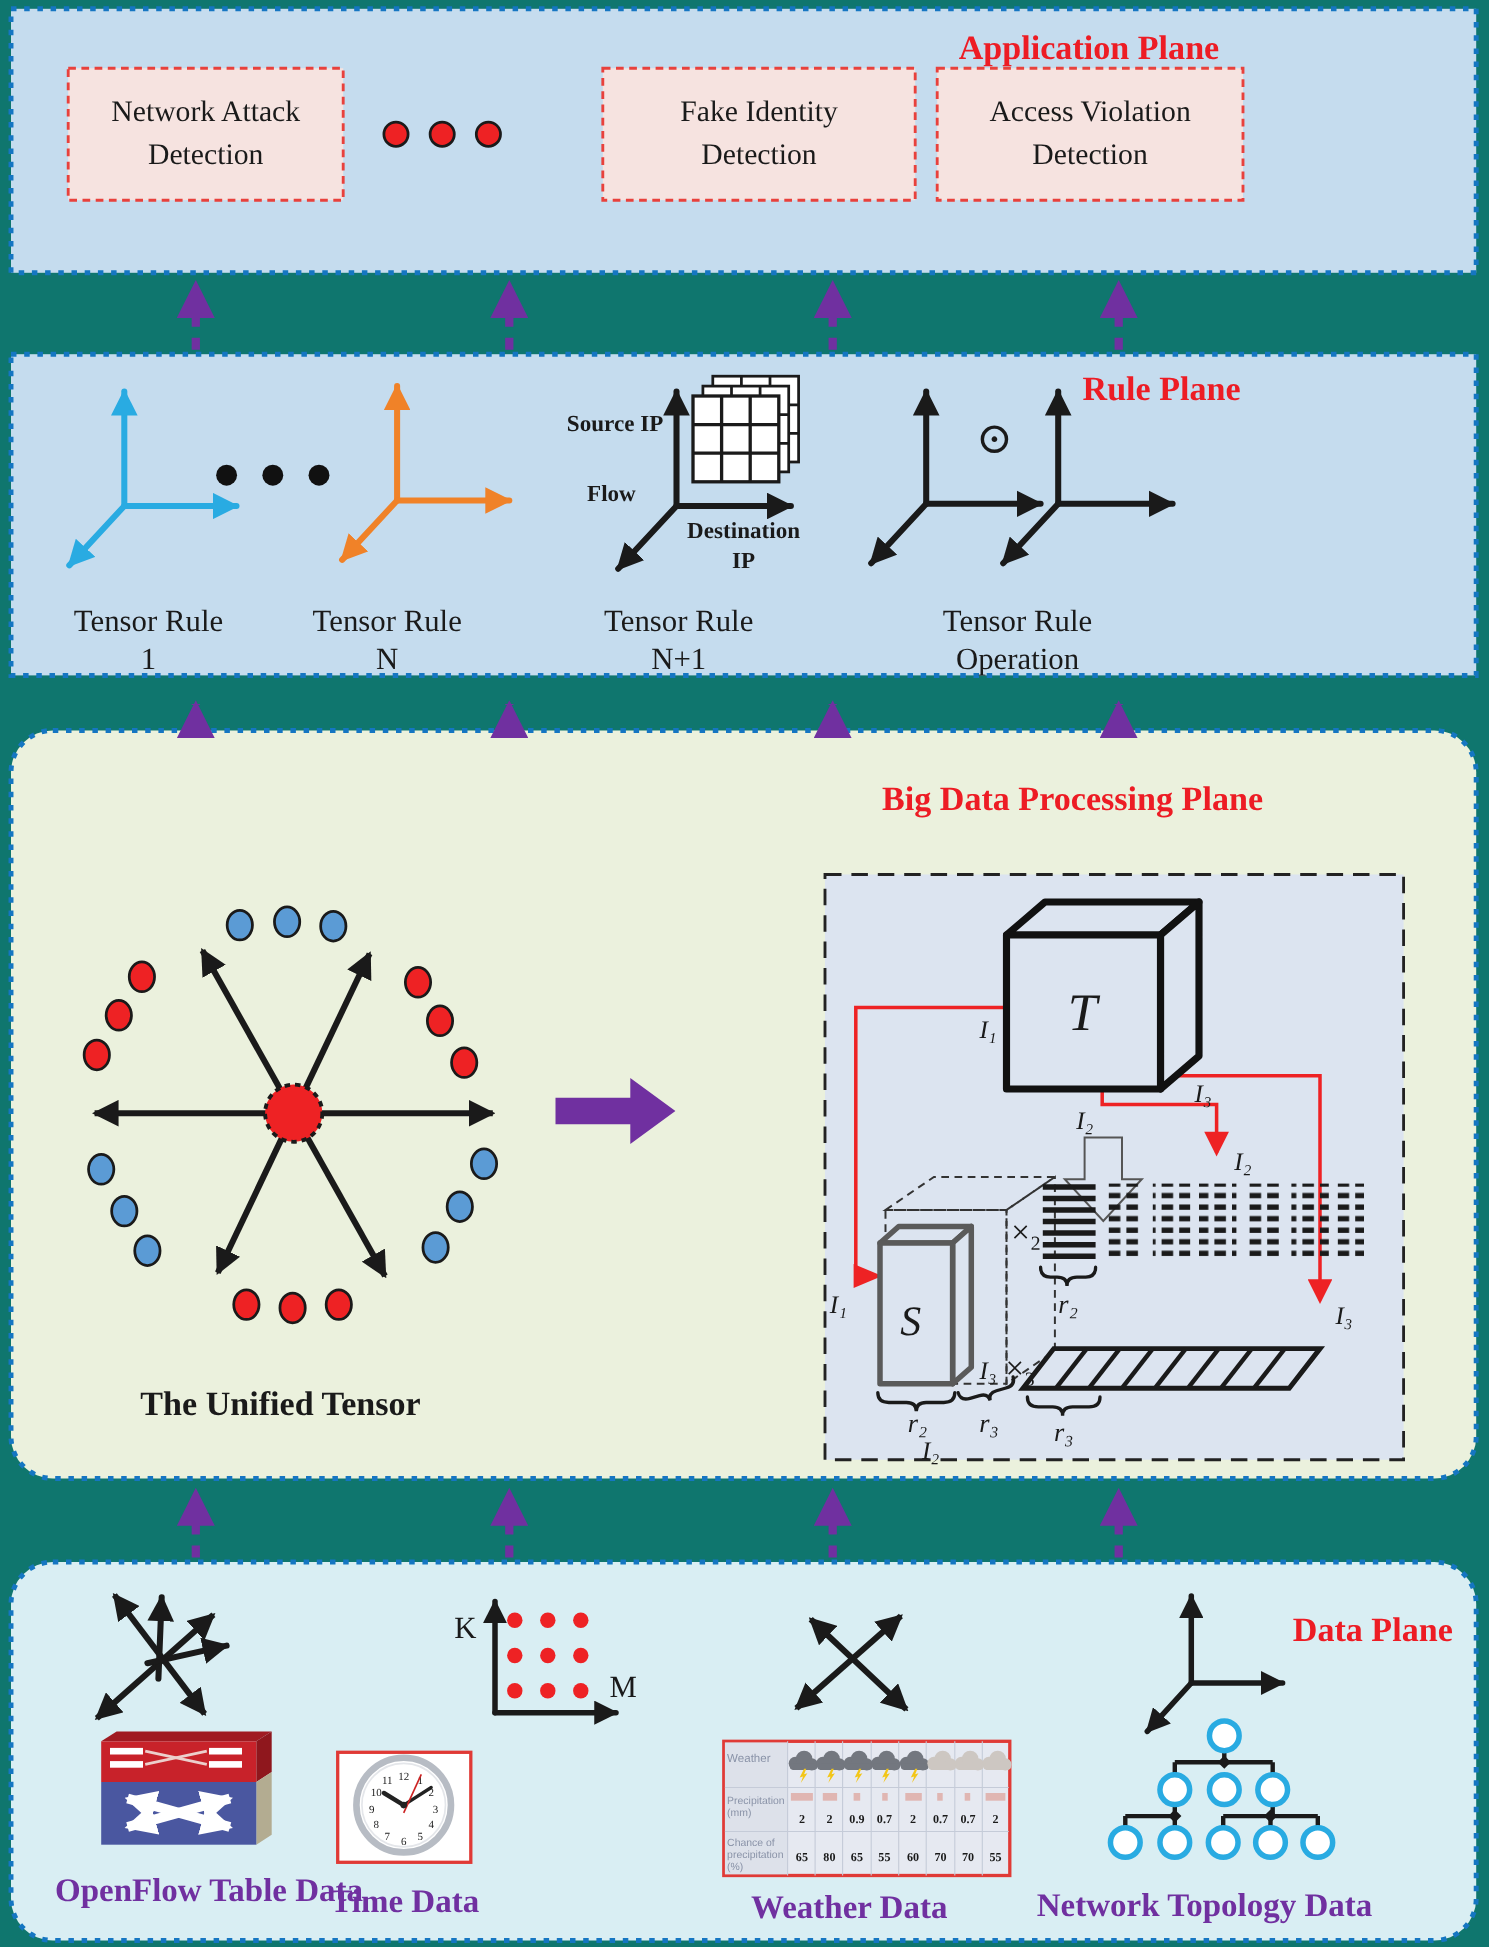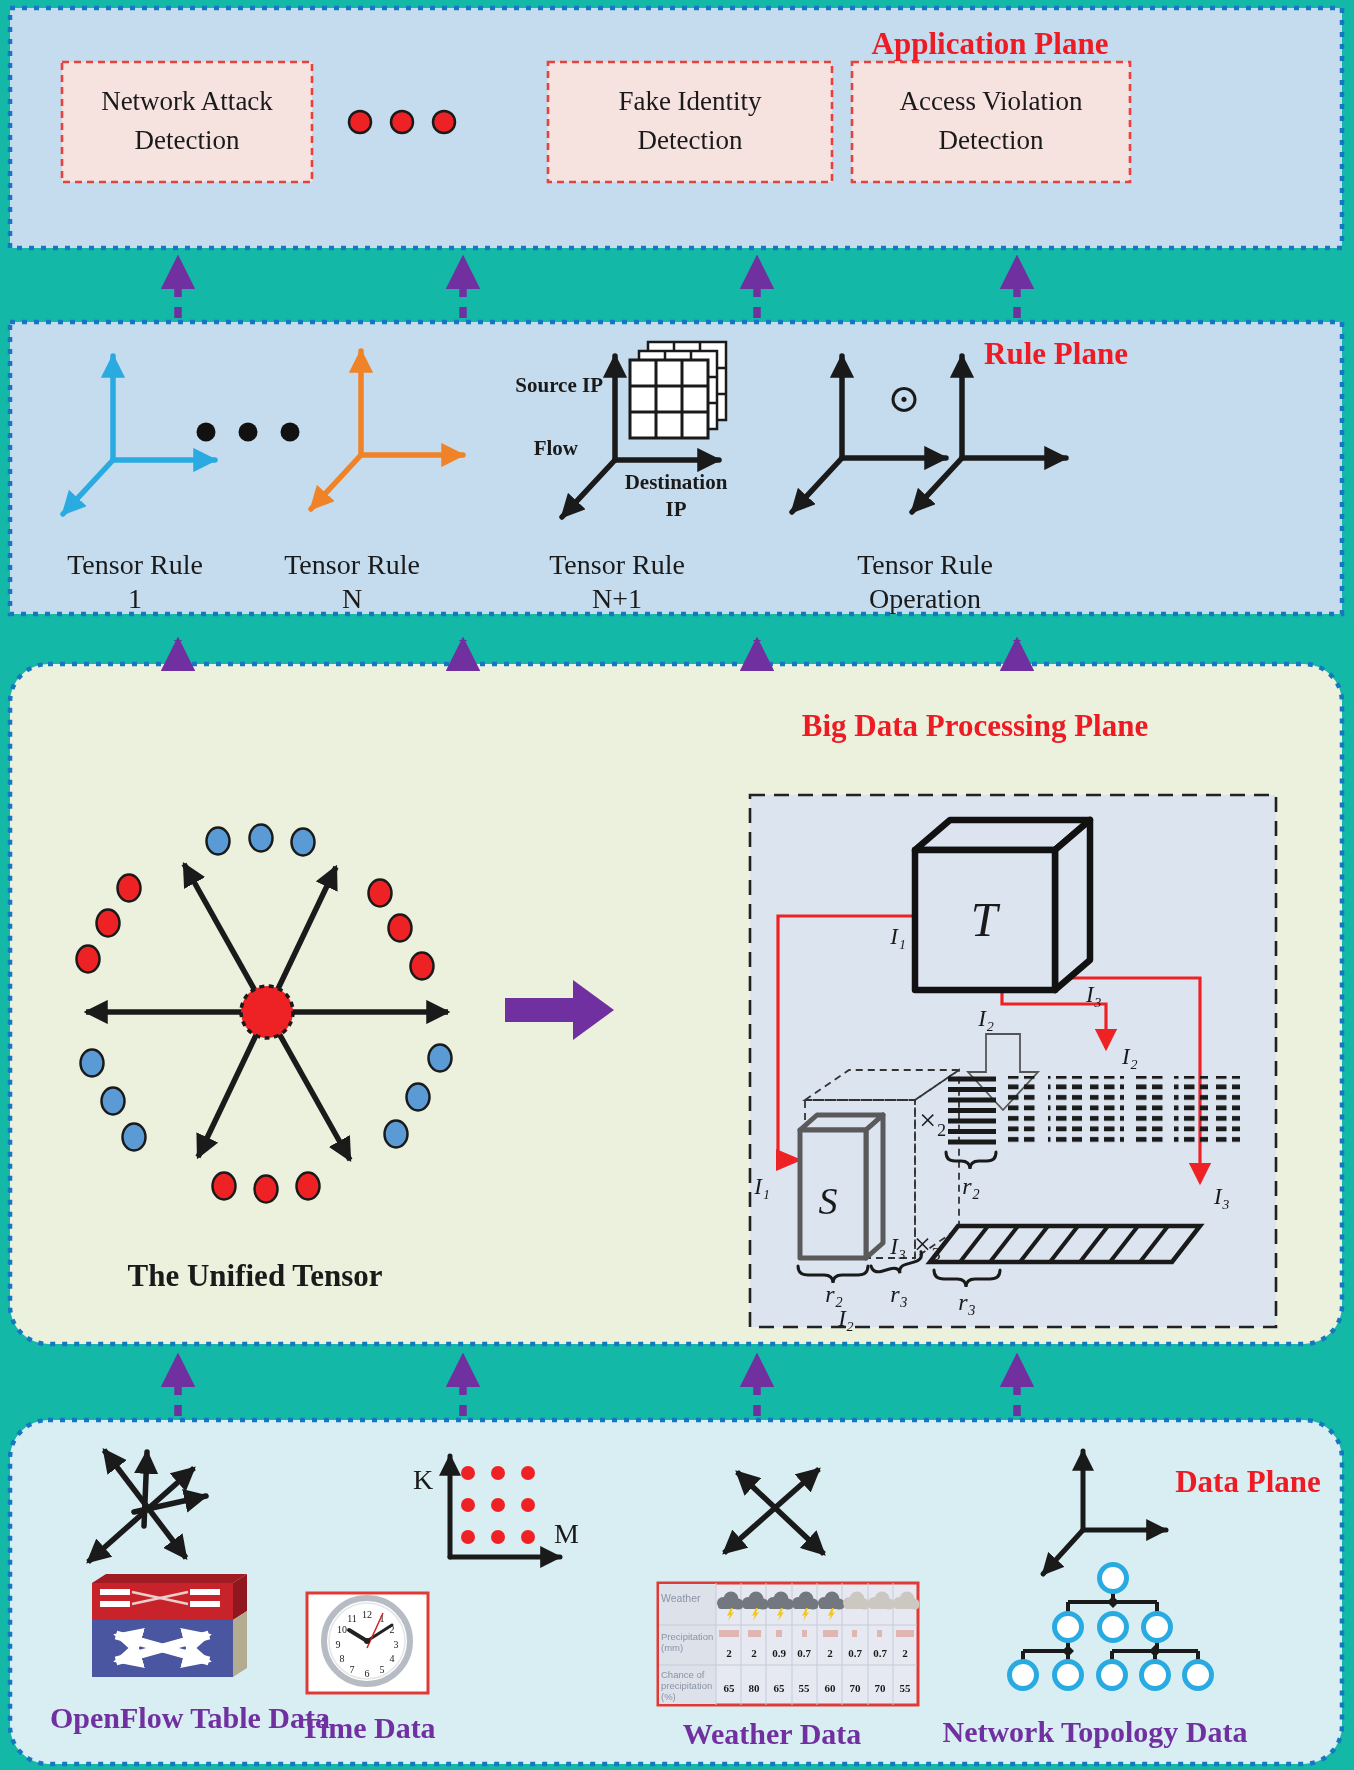--- a/index.html
+++ b/index.html
@@ -1,16 +1,16 @@
 <!DOCTYPE html>
 <html><head>
 <meta charset="utf-8">
 <style>
   html,body{margin:0;padding:0;background:#ffffff;}
-  .stage{width:1354px;height:1770px;position:relative;background:#14b8a6;}
+  .stage{width:1354px;height:1770px;position:relative;background:#0f766e;}
   svg{display:block;}
   text{font-family:"Liberation Serif","DejaVu Serif",serif;fill:#1a1a1a;}
   .b{font-weight:bold;}
   .red-t{fill:#ed1c24;font-weight:bold;}
   .purple-t{fill:#7030a0;font-weight:bold;}
   .it{font-style:italic;}
   .plane{stroke:#1576c2;stroke-width:4.5;stroke-dasharray:5 7;}
   .pblue{fill:#c5dcee;}
   .pgreen{fill:#ebf1dd;}
   .pcyan{fill:#d9eef3;}

